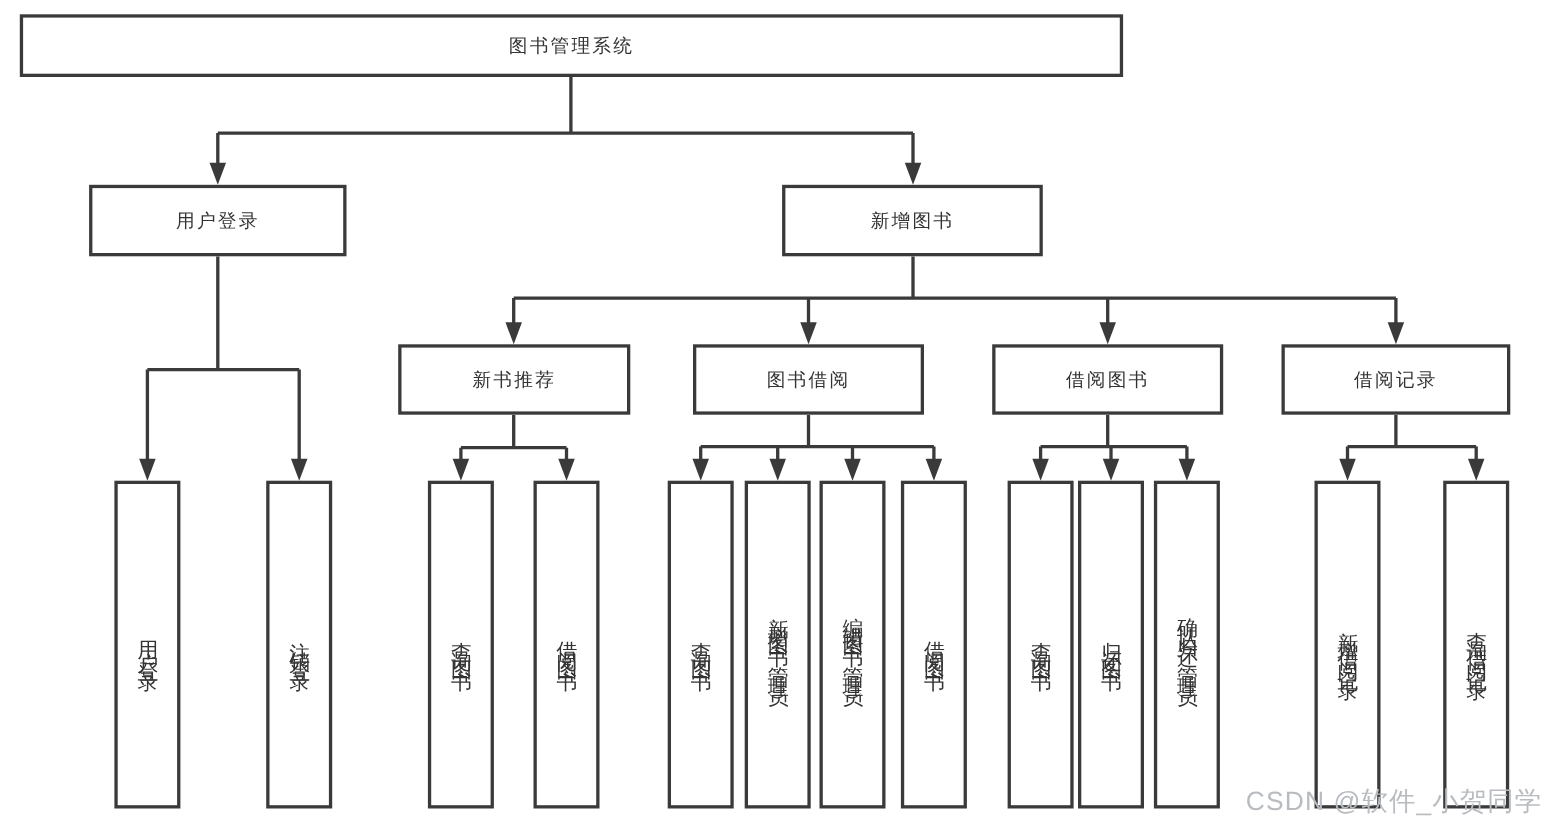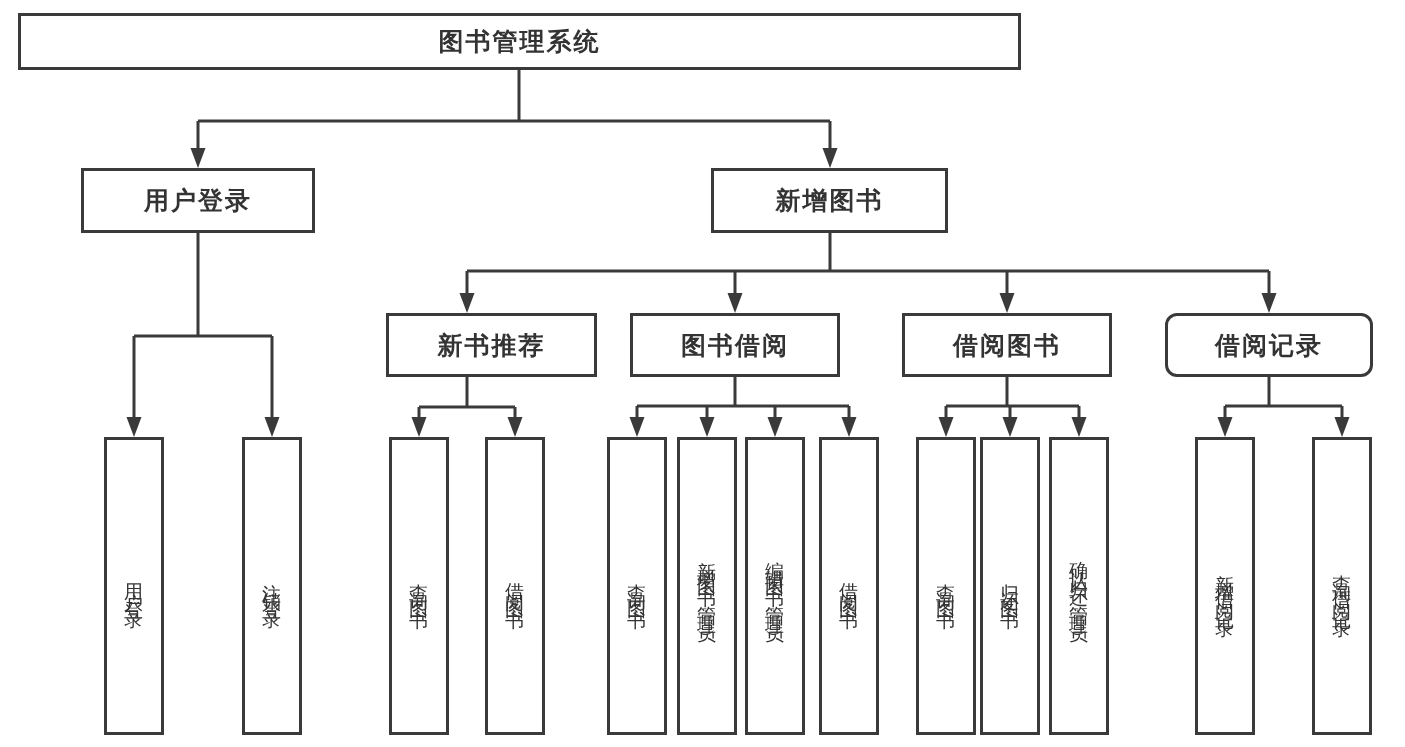--- a/index.html
+++ b/index.html
@@ -35,25 +35,24 @@
     stroke: none;
   }
 
   .hbox {
     position: absolute;
     border: 3px solid var(--line-color);
     background: var(--bg-color);
     display: flex;
     align-items: center;
     justify-content: center;
-    font-size: 25px;
+    font-size: 17px;
     letter-spacing: 2px;
     color: var(--text-color);
     white-space: nowrap;
-    font-weight: bold;
   }
 
   .leaf {
     position: absolute;
     top: 437px;
     width: 60px;
     height: 298px;
     border: 3px solid var(--line-color);
     background: var(--bg-color);
     display: flex;
@@ -123,24 +122,24 @@
     <polygon points="1071.5,417 1086.5,417 1079,437"></polygon>
     <polygon points="1217.5,417 1232.5,417 1225,437"></polygon>
     <polygon points="1334.5,417 1349.5,417 1342,437"></polygon>
   </svg>
 
   <div class="hbox" style="left:18px; top:13px; width:1003px; height:57px;">图书管理系统</div>
 
   <div class="hbox" style="left:81px; top:168px; width:234px; height:65px;">用户登录</div>
   <div class="hbox" style="left:711px; top:168px; width:237px; height:65px;">新增图书</div>
 
-  <div class="hbox" style="left:362px; top:313px; width:211px; height:64px;margin-left:24px;">新书推荐</div>
+  <div class="hbox" style="left:362px; top:313px; width:211px; height:64px;">新书推荐</div>
   <div class="hbox" style="left:630px; top:313px; width:210px; height:64px;">图书借阅</div>
   <div class="hbox" style="left:902px; top:313px; width:210px; height:64px;">借阅图书</div>
-  <div class="hbox" style="left:1165px; top:313px; width:208px; height:64px;border-radius:12px;">借阅记录</div>
+  <div class="hbox" style="left:1165px; top:313px; width:208px; height:64px;">借阅记录</div>
 
   <div class="leaf" style="left:104px;">
     <span class="vtext">用户登录</span>
   </div>
   <div class="leaf" style="left:242px;">
     <span class="vtext">注销登录</span>
   </div>
 
   <div class="leaf" style="left:389px;">
     <span class="vtext">查询图书</span>
@@ -172,14 +171,15 @@
     <span class="vtext">确认归还（管理员）</span>
   </div>
 
   <div class="leaf" style="left:1195px;">
     <span class="vtext">新增借阅记录</span>
   </div>
   <div class="leaf" style="left:1312px;">
     <span class="vtext">查询借阅记录</span>
   </div>
 
+  <div class="watermark">CSDN @软件_小贺同学</div>
 
 </div>
 
 </body></html>

